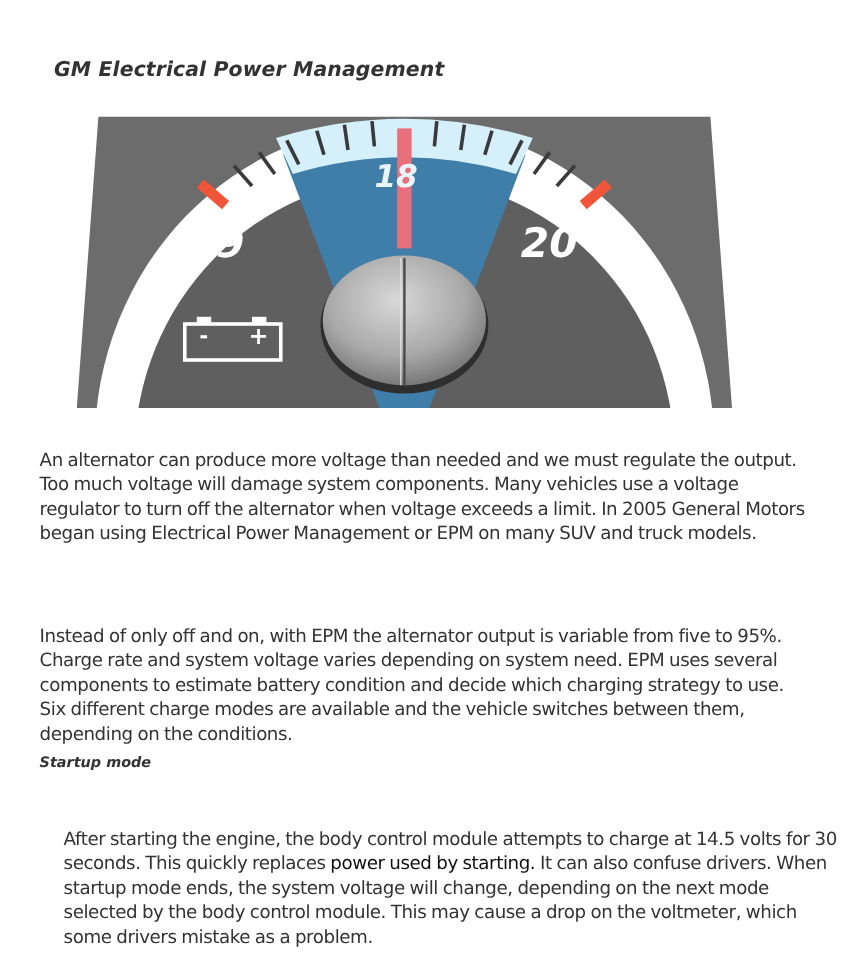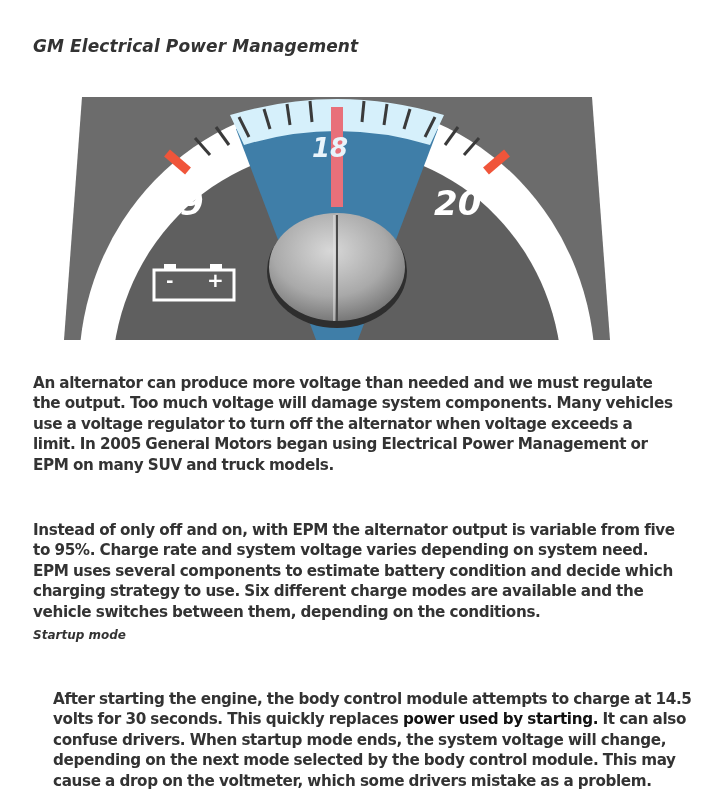--- a/index.html
+++ b/index.html
@@ -1,24 +1,24 @@
 <!DOCTYPE html>
 <html><head>
 <meta charset="utf-8">
 <style>
   html, body { margin: 0; padding: 0; background: #ffffff; }
   body { width: 704px; height: 810px; position: relative; overflow: hidden;
          font-family: "DejaVu Sans", sans-serif; color: #333333; }
-  .title { position: absolute; left: 33px; top: 36px; margin: 0;
+  .title { position: absolute; left: 33px; top: 36px; margin: 12px;
            font-size: 17px; font-weight: bold; font-style: italic; color: #333333; letter-spacing: 0.1px; }
   .figure { position: absolute; left: 64px; top: 95px; width: 546px; height: 245px; }
   .figure svg { display: block; }
   .para { position: absolute; left: 33px; width: 645px; margin: 0;
           font-family: "DejaVu Sans", sans-serif; font-size: 15.2px; line-height: 20.4px; color: #333333;
-          letter-spacing: -0.35px; word-spacing: -0.5px; font-weight: bold; }
+          letter-spacing: -0.35px; word-spacing: -0.5px; }
   .p1 { top: 373px; }
   .p2 { top: 520px; }
   .sub { position: absolute; left: 33px; top: 628px; margin: 0;
          font-size: 12px; font-weight: bold; font-style: italic; color: #333333; }
   .p3 { top: 689px; margin-left: 20px; }
   .dark { color: #111111; }
 </style>
 </head>
 <body>
 

